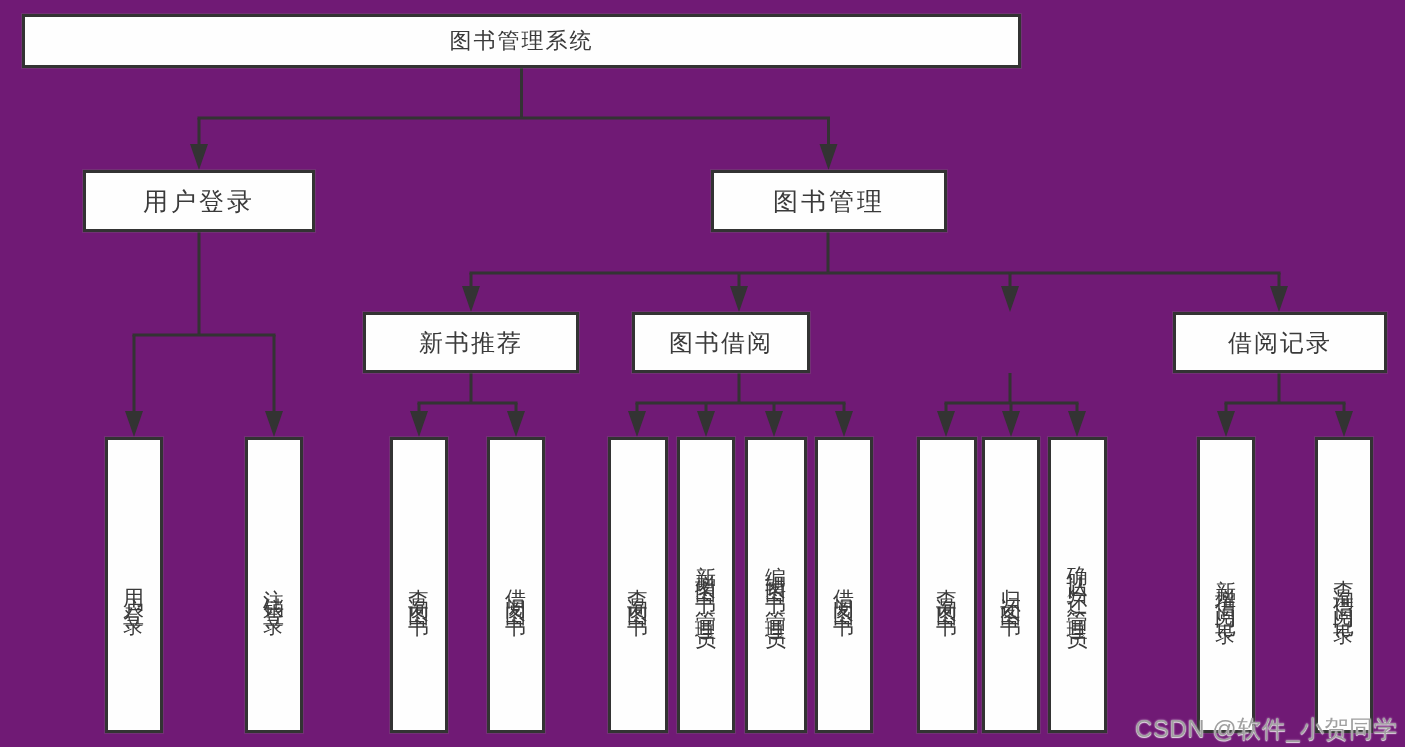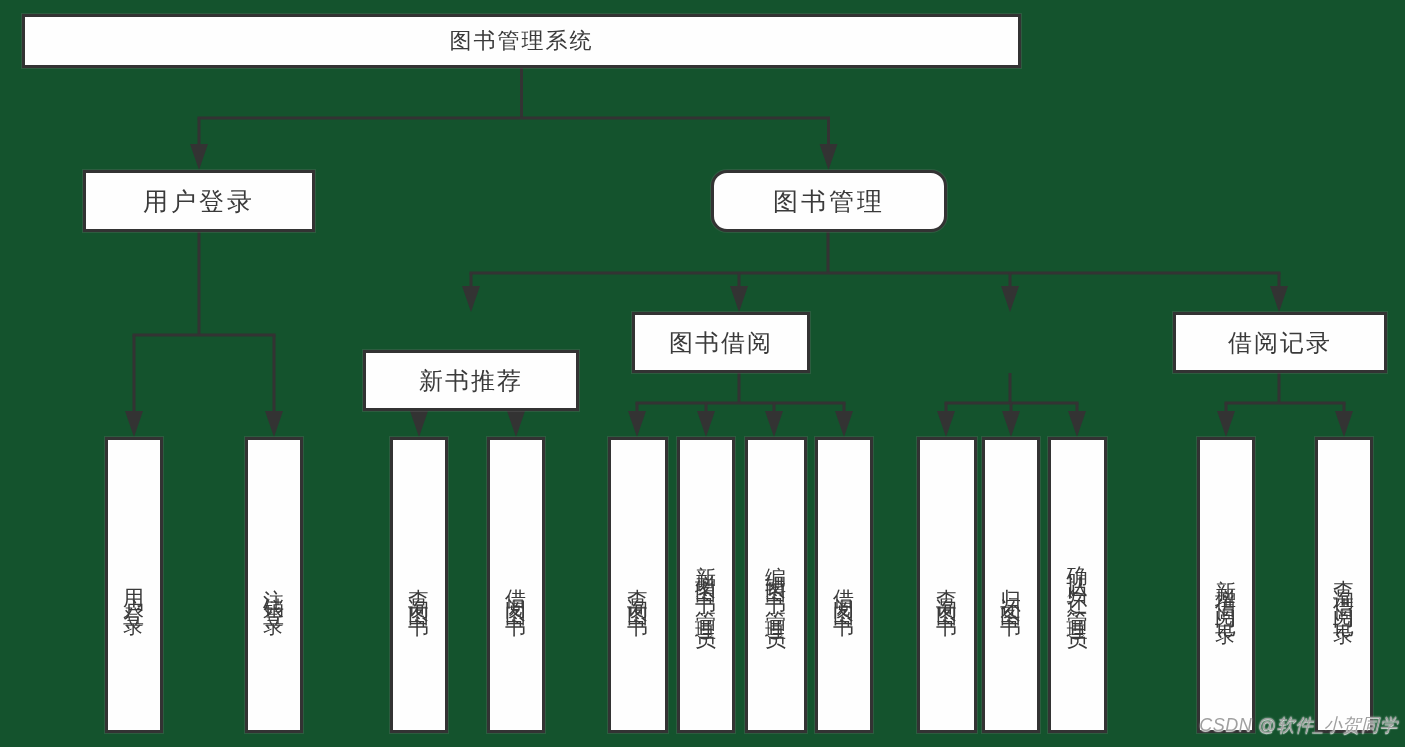--- a/index.html
+++ b/index.html
@@ -5,21 +5,21 @@
   html, body {
     margin: 0;
     padding: 0;
     background: #ffffff;
     font-family: "Liberation Sans", sans-serif;
   }
   #canvas {
     position: relative;
     width: 1405px;
     height: 747px;
-    background: #14532d;
+    background: #701a75;
     overflow: hidden;
     color: #333333;
   }
   #connectors {
     position: absolute;
     left: 0;
     top: 0;
     z-index: 0;
   }
   .node {
@@ -56,25 +56,24 @@
     letter-spacing: 9px;
     margin-bottom: -9px;
     line-height: 1;
     white-space: nowrap;
   }
   #watermark {
     position: absolute;
     right: 7px;
     top: 713px;
     z-index: 2;
-    font-size: 18px;
+    font-size: 24px;
     letter-spacing: 0.5px;
     color: #a0a0a0;
     text-shadow: 0 0 2px rgba(255,255,255,0.9), 0 1px 1px rgba(255,255,255,0.8);
-    font-style: italic;
   }
   svg line, svg path { stroke: #333333; stroke-width: 3; fill: none; }
   svg polygon { fill: #333333; stroke: none; }
 </style>
 </head>
 <body>
 
 <div id="canvas">
 
   <svg id="connectors" width="1405" height="747">
@@ -146,25 +145,25 @@
     </g>
   </svg>
 
   <div class="node root-node">
     <span>图书管理系统</span>
   </div>
 
   <div class="node l2-node" style="left:83px;width:232px;">
     <span>用户登录</span>
   </div>
-  <div class="node l2-node" style="left:711px;width:236px;border-radius:16px;">
+  <div class="node l2-node" style="left:711px;width:236px;">
     <span>图书管理</span>
   </div>
 
-  <div class="node l3-node" style="left:363px;width:216px;margin-top:38px;">
+  <div class="node l3-node" style="left:363px;width:216px;">
     <span>新书推荐</span>
   </div>
   <div class="node l3-node" style="left:632px;width:178px;">
     <span>图书借阅</span>
   </div>
   <div class="node l3-node" style="left:1173px;width:214px;">
     <span>借阅记录</span>
   </div>
 
   <div class="node leaf-node" style="left:105px;">

